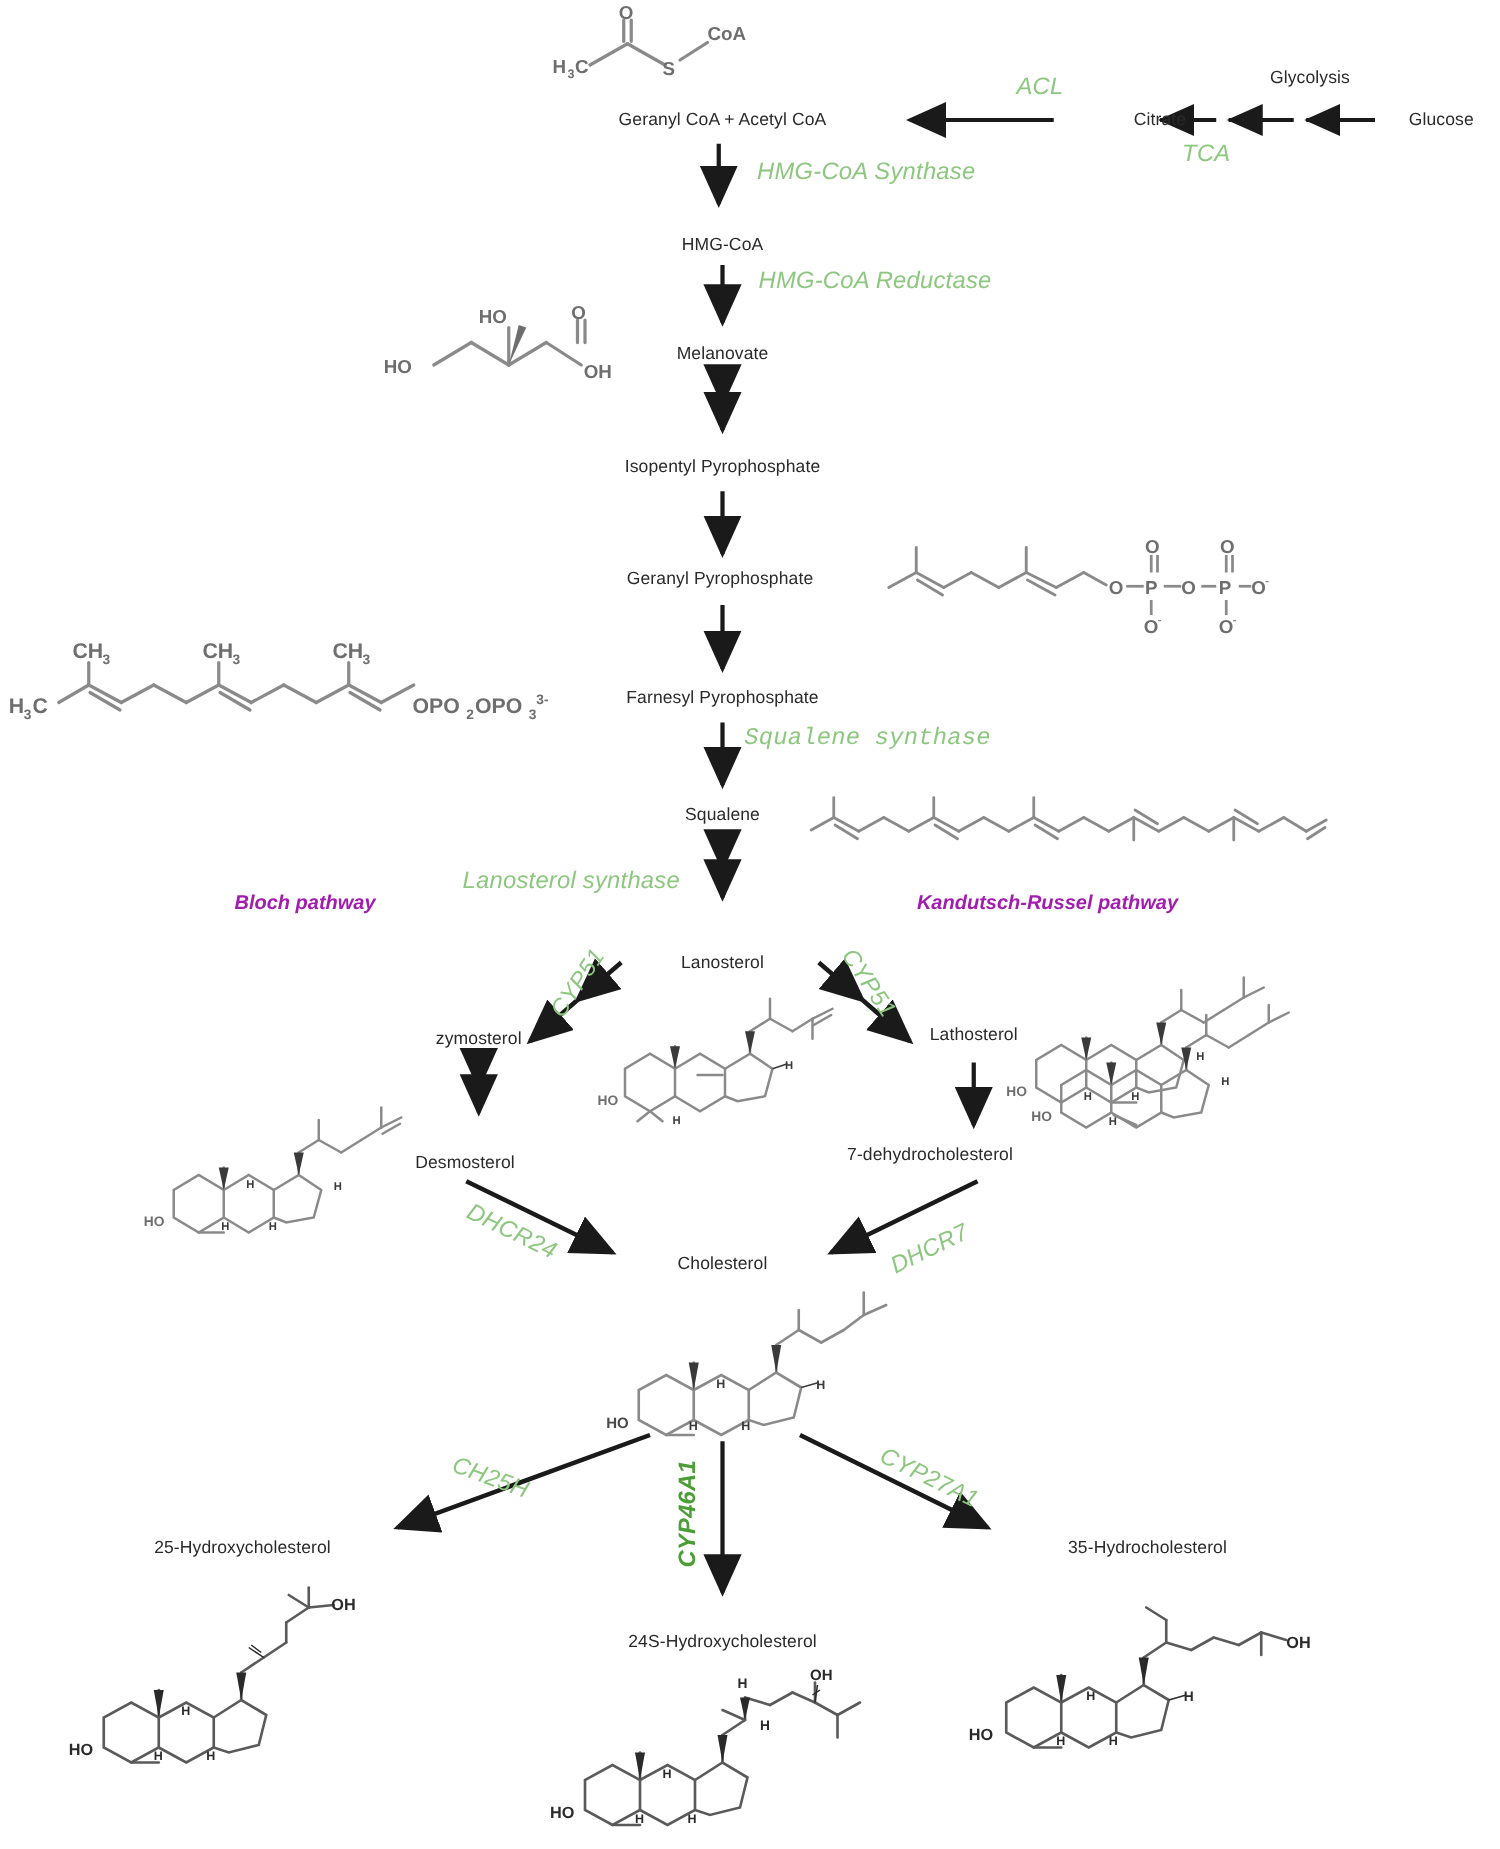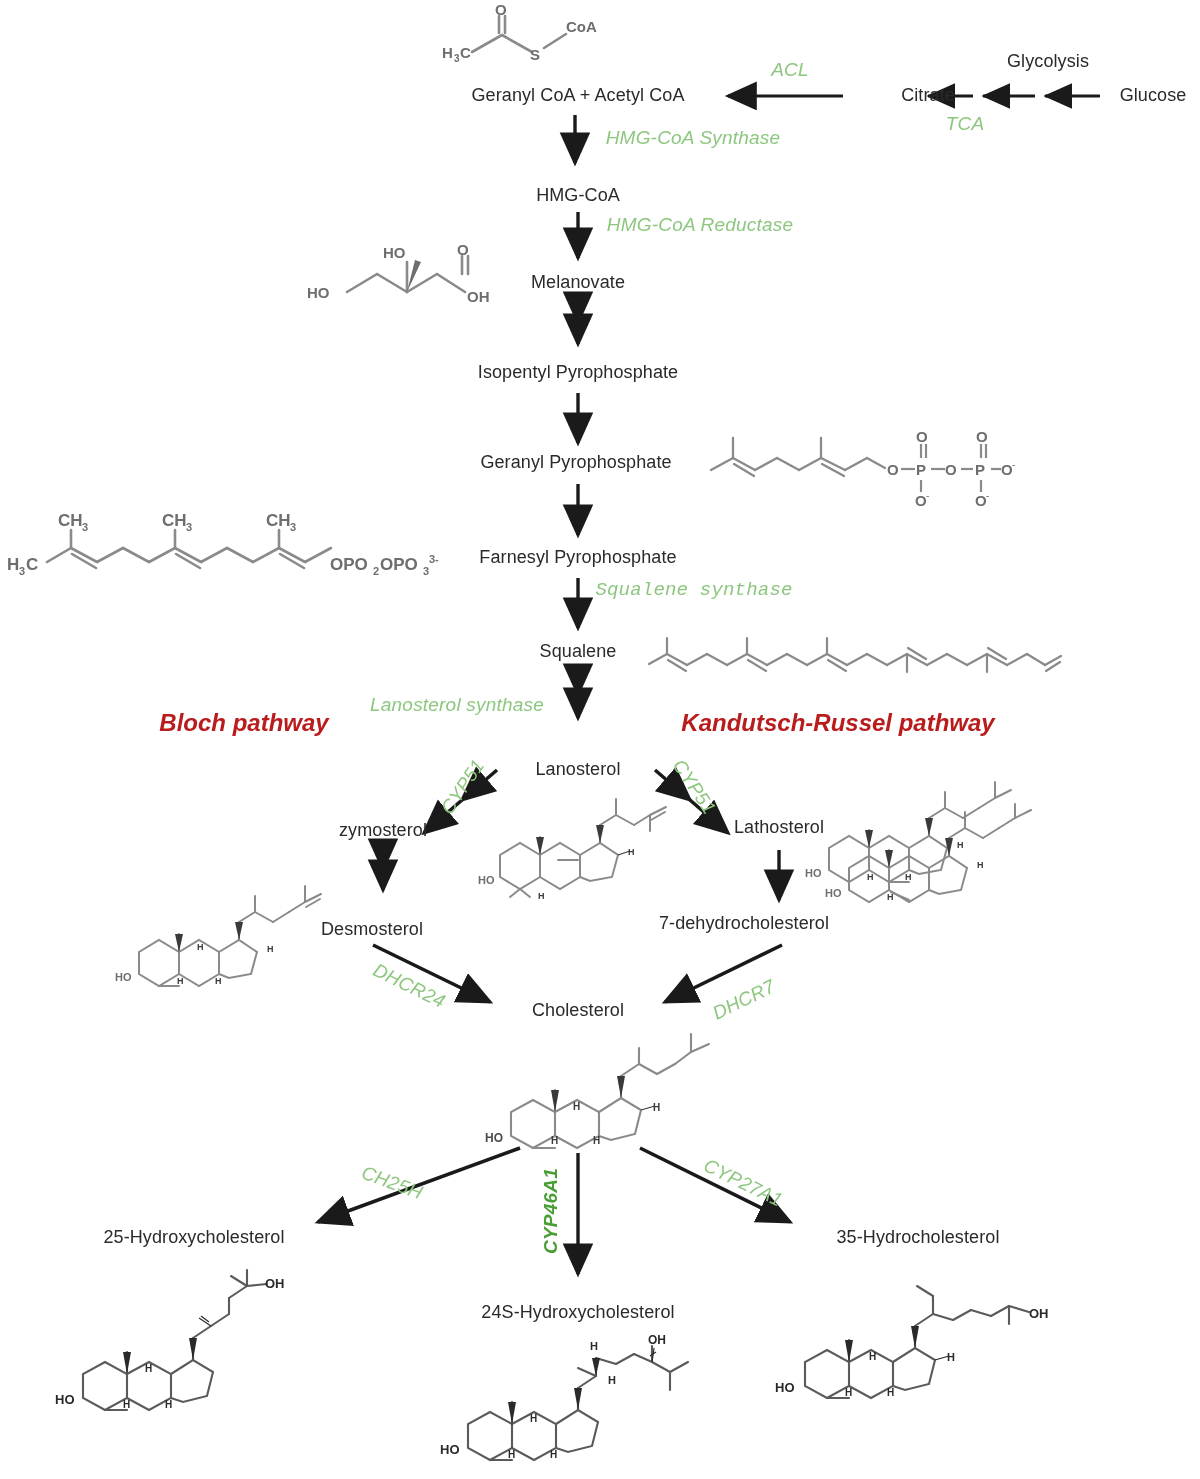--- a/index.html
+++ b/index.html
@@ -11,43 +11,43 @@
     position: relative;
     width: 1200px;
     height: 1479px;
     background: #ffffff;
     font-family: "Liberation Sans", sans-serif;
     overflow: hidden;
   }
   .node {
     position: absolute;
     color: #2a2a2a;
-    font-size: 18px;
+    font-size: 14px;
     line-height: 1.1;
     white-space: nowrap;
     transform: translate(-50%, -50%);
     letter-spacing: 0.1px;
   }
   .enzyme {
     position: absolute;
     color: #8dc77f;
     font-size: 19px;
     font-style: italic;
     white-space: nowrap;
     transform: translate(-50%, -50%);
     letter-spacing: 0.2px;
   }
   .enzyme.bold-green {
     color: #4a9e35;
     font-weight: bold;
   }
   .pathway-label {
     position: absolute;
-    color: #b91c1c;
-    font-size: 24px;
+    color: #a21caf;
+    font-size: 16px;
     font-weight: bold;
     font-style: italic;
     white-space: nowrap;
     transform: translate(-50%, -50%);
   }
   .struct {
     position: absolute;
     transform-origin: center center;
   }
   .struct svg { display: block; overflow: visible; }
@@ -523,21 +523,21 @@
   <div class="node" style="left:578px; top:770px;">Lanosterol</div>
   <div class="node" style="left:383px; top:831px;">zymosterol</div>
   <div class="node" style="left:779px; top:828px;">Lathosterol</div>
   <div class="node" style="left:372px; top:930px;">Desmosterol</div>
   <div class="node" style="left:744px; top:924px;">7-dehydrocholesterol</div>
   <div class="node" style="left:578px; top:1011px;">Cholesterol</div>
   <div class="node" style="left:194px; top:1238px;">25-Hydroxycholesterol</div>
   <div class="node" style="left:578px; top:1313px;">24S-Hydroxycholesterol</div>
   <div class="node" style="left:918px; top:1238px;">35-Hydrocholesterol</div>
 
-  <div class="enzyme" style="left:790px; top:70px;text-align:right;">ACL</div>
+  <div class="enzyme" style="left:832px; top:70px;text-align:right;">ACL</div>
   <div class="enzyme" style="left:965px; top:124px;">TCA</div>
   <div class="node" style="left:1048px; top:62px;">Glycolysis</div>
   <div class="enzyme" style="left:693px; top:138px;">HMG-CoA Synthase</div>
   <div class="enzyme" style="left:700px; top:225px;">HMG-CoA Reductase</div>
   <div class="enzyme" style="left:694px; top:590px;font-family:Liberation Mono, monospace;">Squalene synthase</div>
   <div class="enzyme" style="left:457px; top:705px;">Lanosterol synthase</div>
 
   <div class="enzyme" style="left:463px; top:787px; transform: translate(-50%,-50%) rotate(-56deg);">CYP51</div>
   <div class="enzyme" style="left:694px; top:787px; transform: translate(-50%,-50%) rotate(56deg);">CYP51</div>
 

